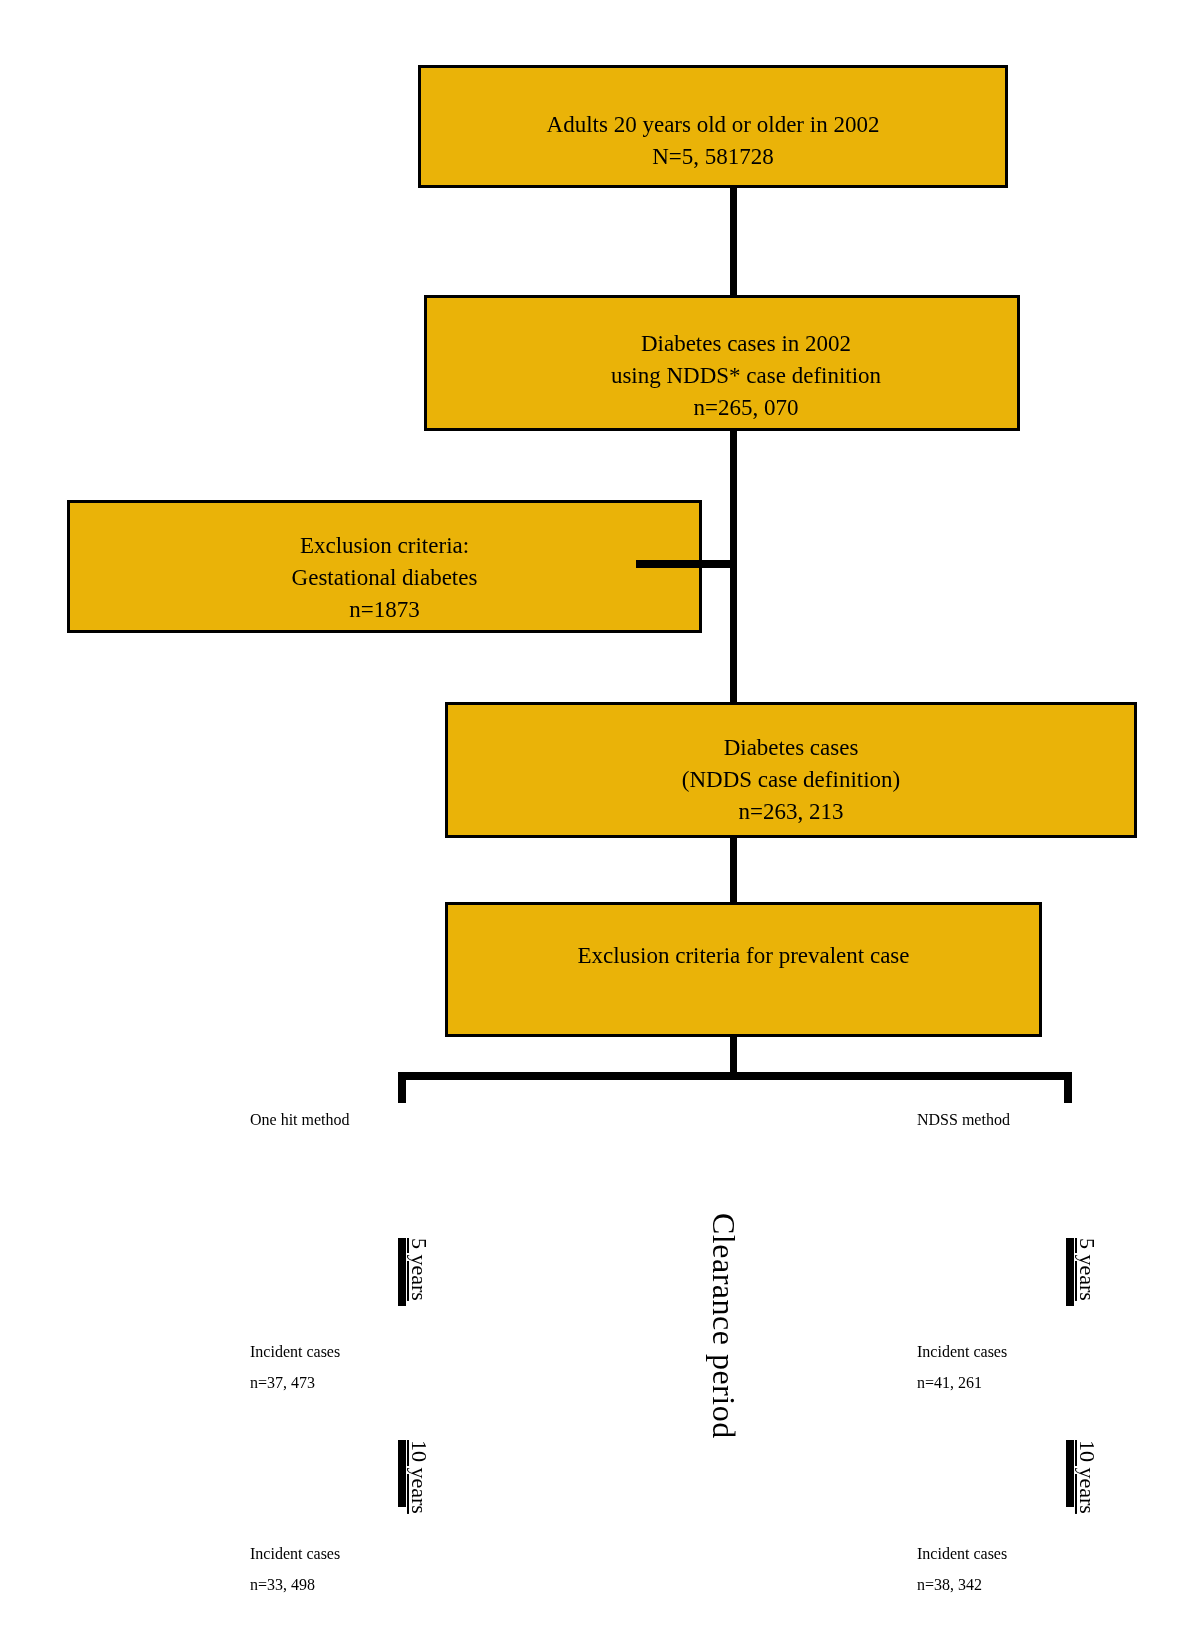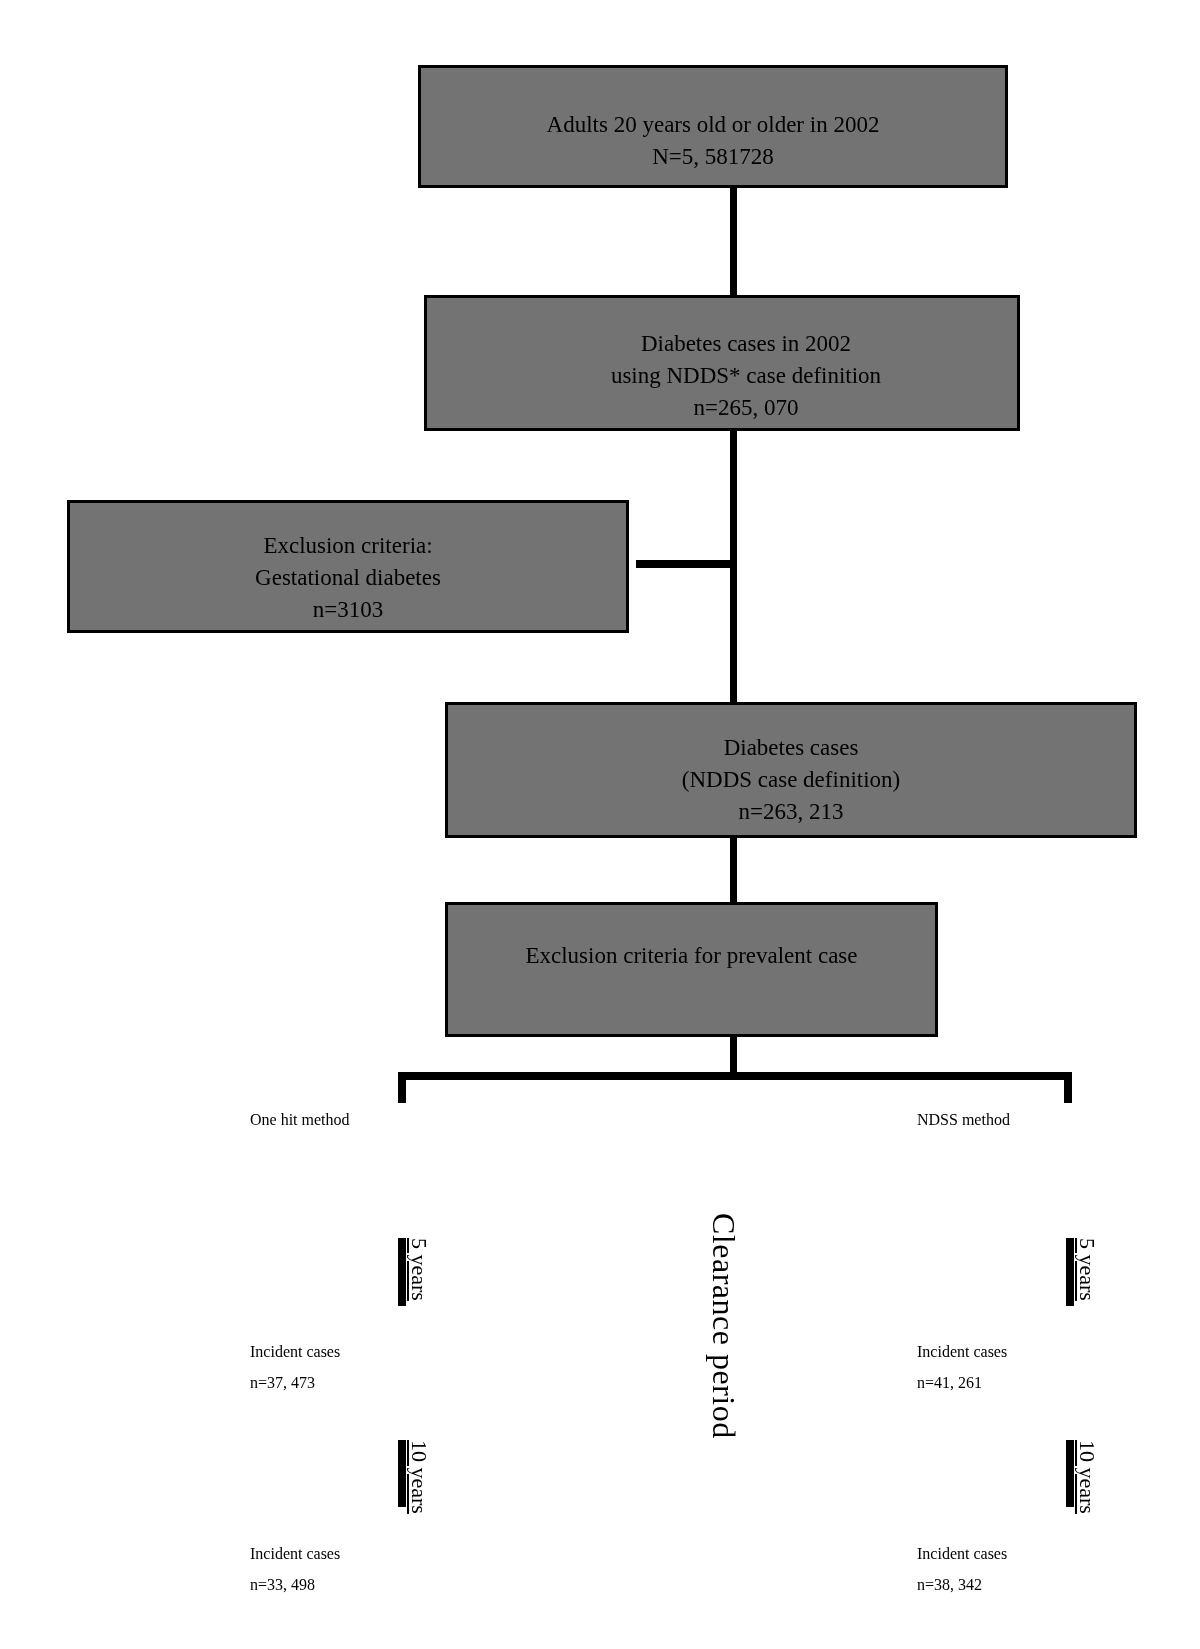--- a/index.html
+++ b/index.html
@@ -9,21 +9,21 @@
     font-family:"Liberation Serif", serif;
     color:#000;
   }
   .stage {
     position:relative; width:1200px; height:1649px;
     background:#ffffff; overflow:hidden;
   }
   .fbox {
     position:absolute;
     border:3px solid #000;
-    background:#737373;
+    background:#eab308;
     display:flex; flex-direction:column;
     justify-content:center; align-items:center;
     text-align:center;
     font-size:23px; line-height:32px;
   }
   .conn { position:absolute; background:#000; }
   .label {
     position:absolute; text-align:left;
     font-size:16px; line-height:31px;
   }
@@ -57,37 +57,37 @@
   <div class="conn" style="left:730px; top:186px; width:7px; height:111px;"></div>
 
   <div class="fbox" style="left:424px; top:295px; width:596px; height:136px; padding-top:26px;padding-left:48px;">
     <div>Diabetes cases in 2002</div>
     <div>using NDDS* case definition</div>
     <div>n=265, 070</div>
   </div>
 
   <div class="conn" style="left:730px; top:429px; width:7px; height:275px;"></div>
 
-  <div class="fbox" style="left:67px; top:500px; width:562px; height:133px; padding-top:22px;">
+  <div class="fbox" style="left:67px; top:500px; width:635px; height:133px; padding-top:22px;">
     <div>Exclusion criteria:</div>
     <div>Gestational diabetes</div>
-    <div>n=3103</div>
+    <div>n=1873</div>
   </div>
 
   <div class="conn" style="left:636px; top:560px; width:97px; height:8px;"></div>
 
   <div class="fbox" style="left:445px; top:702px; width:692px; height:136px; padding-top:20px;">
     <div>Diabetes cases</div>
     <div>(NDDS case definition)</div>
     <div>n=263, 213</div>
   </div>
 
   <div class="conn" style="left:730px; top:836px; width:7px; height:68px;"></div>
 
-  <div class="fbox" style="left:445px; top:902px; width:493px; height:135px; padding-bottom:28px;">
+  <div class="fbox" style="left:445px; top:902px; width:597px; height:135px; padding-bottom:28px;">
     <div>Exclusion criteria for prevalent case</div>
   </div>
 
   <div class="conn" style="left:730px; top:1035px; width:7px; height:41px;"></div>
 
   <div class="conn" style="left:398px; top:1072px; width:674px; height:8px;"></div>
   <div class="conn" style="left:398px; top:1072px; width:8px; height:31px;"></div>
   <div class="conn" style="left:1064px; top:1072px; width:8px; height:31px;"></div>
 
   <div class="label" style="left:250px; top:1104px; width:300px;">One hit method</div>

